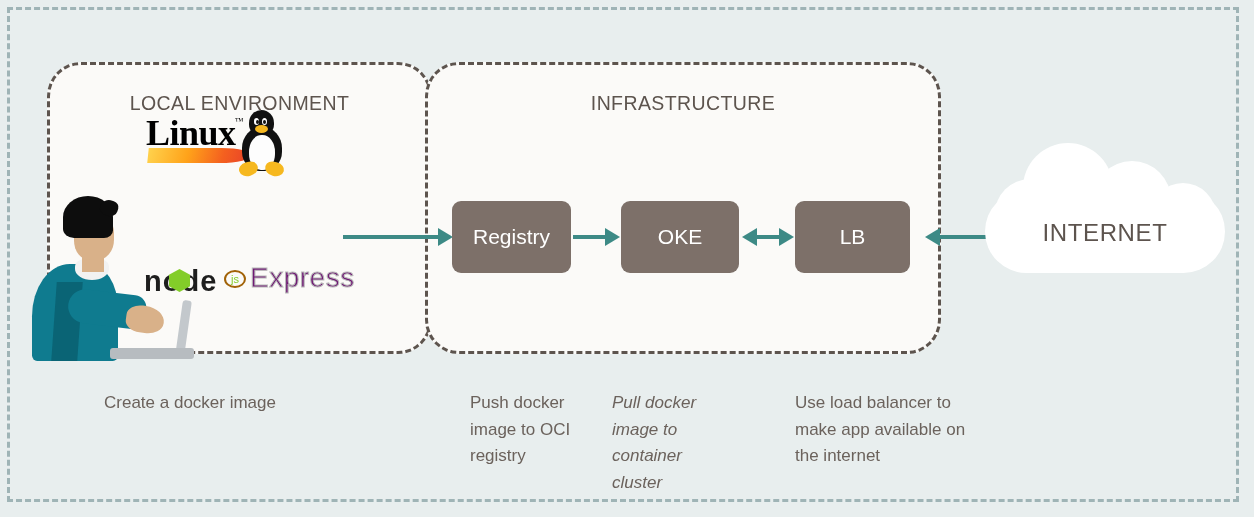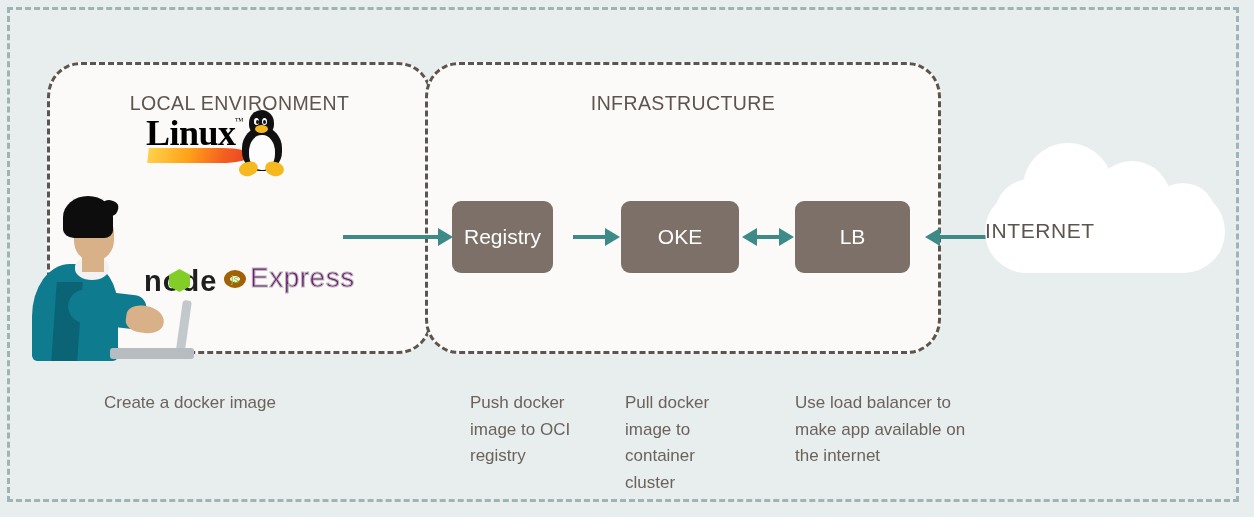--- a/index.html
+++ b/index.html
@@ -69,21 +69,21 @@
     border-radius: 9px;
     color: #ffffff;
     display: flex;
     align-items: center;
     justify-content: center;
     font-size: 21px;
     box-sizing: border-box;
     top: 201px;
     height: 72px;
   }
-  .box-registry { left: 452px; width: 101px; }
+  .box-registry { left: 452px; width: 119px; }
   .box-oke      { left: 621px; width: 118px; }
   .box-lb       { left: 795px; width: 115px; }
 
   
   .arrow-line {
     position: absolute;
     background: #3d8a86;
     height: 4px;
   }
   .arrow-head {
@@ -116,36 +116,37 @@
     left: 0;
     top: 47px;
     width: 240px;
     height: 83px;
   }
   .cloud-label {
     position: absolute;
     left: 0;
     right: 0;
     top: 76px;
+    text-align: center;
     color: #5d544e;
-    font-size: 21px;
+    font-size: 24px;
     letter-spacing: 0.6px;
     z-index: 5;
   }
 
   
   .caption {
     position: absolute;
     color: #6b625c;
     font-size: 17px;
     line-height: 26.5px;
   }
   .cap-create { left: 104px; top: 390px; width: 260px; }
   .cap-push   { left: 470px; top: 390px; width: 122px; }
-  .cap-pull   { left: 625px; top: 390px; width: 120px; }
+  .cap-pull   { left: 612px; top: 390px; width: 120px; font-style: italic; }
   .cap-lb     { left: 795px; top: 390px; width: 180px; }
 
   
   
   .linux-logo {
     position: absolute;
     left: 146px;
     top: 110px;
     width: 134px;
     height: 68px;
@@ -270,21 +271,21 @@
     position: absolute; left: 0; top: 0; font-size: 29px; font-weight: bold;
     color: #1e1e1e; letter-spacing: 1px;
   }
   .node-hex {
     position: absolute; left: 25px; top: 4px; width: 21px; height: 23px;
     background: #83cd29;
     clip-path: polygon(50% 0%, 100% 25%, 100% 75%, 50% 100%, 0% 75%, 0% 25%);
   }
   .node-js {
     position: absolute; left: 80px; top: 5px; width: 22px; height: 18px;
-    border: 6px solid #a16207; border-radius: 50%; box-sizing: border-box;
+    border: 2px solid #a16207; border-radius: 50%; box-sizing: border-box;
     color: #83cd29; font-size: 11px; font-weight: normal;
     display: flex; align-items: center; justify-content: center;
   }
 
   
   .express-logo {
     position: absolute; left: 250px; top: 262px; width: 116px; height: 34px;
     font-size: 28px; color: #701a75;
     -webkit-text-stroke: 1px #b9b9b9;
     letter-spacing: 0.5px;

